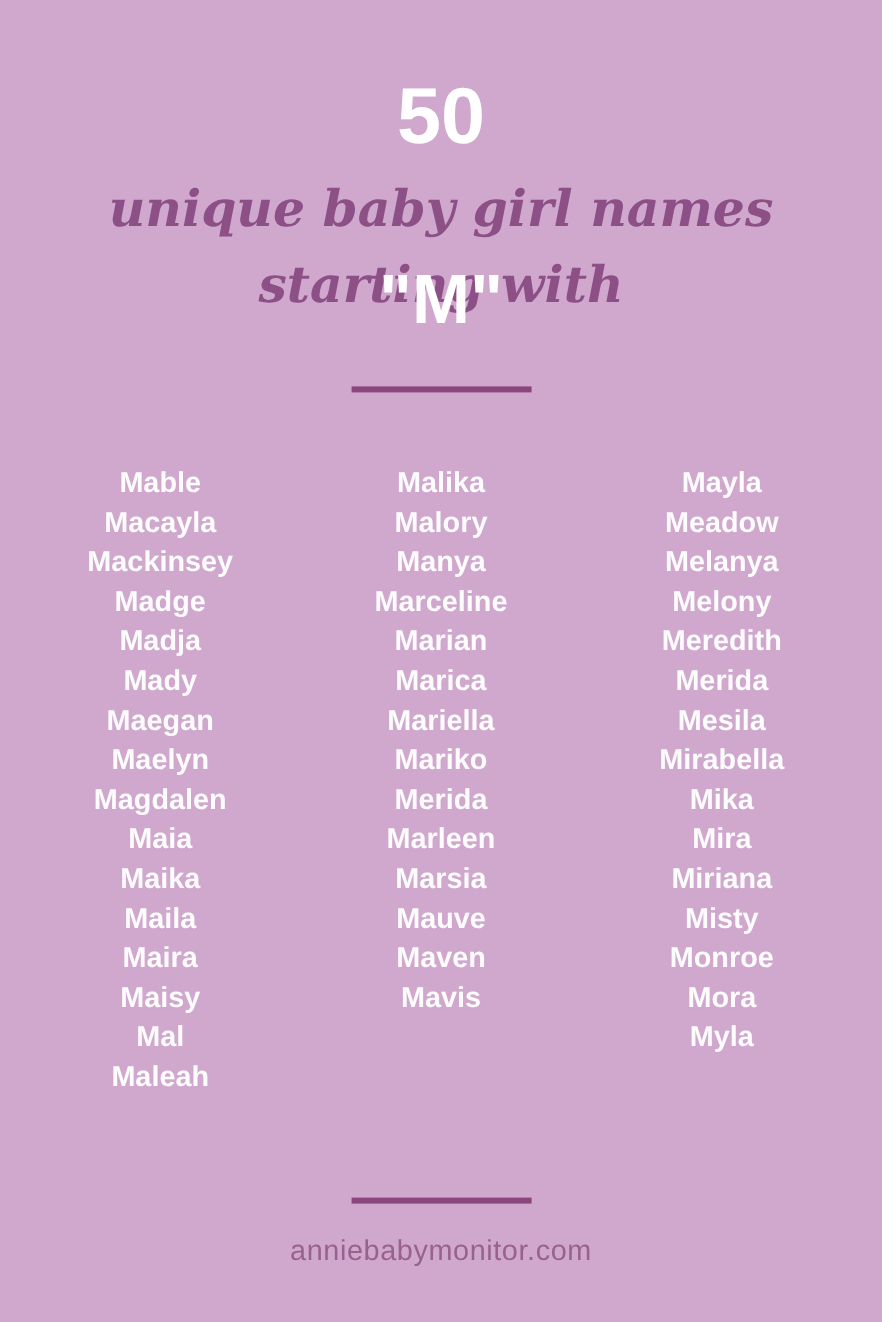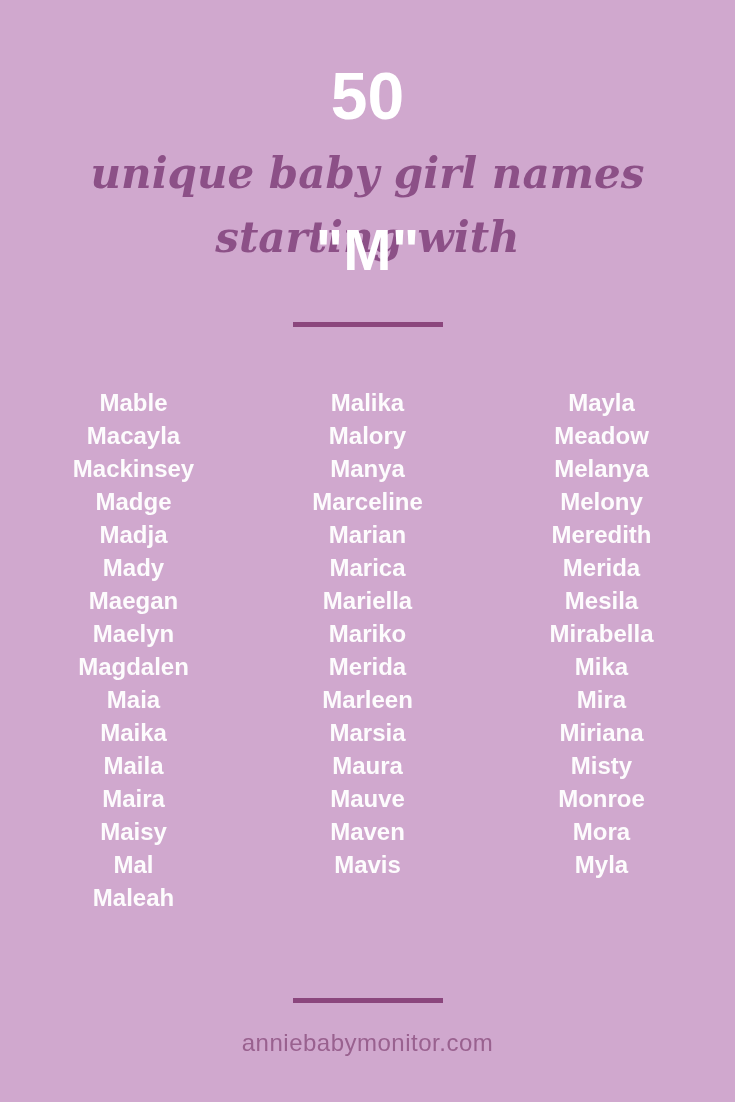--- a/index.html
+++ b/index.html
@@ -104,21 +104,20 @@
         <div class="name">Malory</div>
         <div class="name">Manya</div>
         <div class="name">Marceline</div>
         <div class="name">Marian</div>
         <div class="name">Marica</div>
         <div class="name">Mariella</div>
         <div class="name">Mariko</div>
         <div class="name">Merida</div>
         <div class="name">Marleen</div>
         <div class="name">Marsia</div>
-        <div class="name">Maura</div>
         <div class="name">Mauve</div>
         <div class="name">Maven</div>
         <div class="name">Mavis</div>
       </div>
     <div class="name-column">
         <div class="name">Mayla</div>
         <div class="name">Meadow</div>
         <div class="name">Melanya</div>
         <div class="name">Melony</div>
         <div class="name">Meredith</div>

